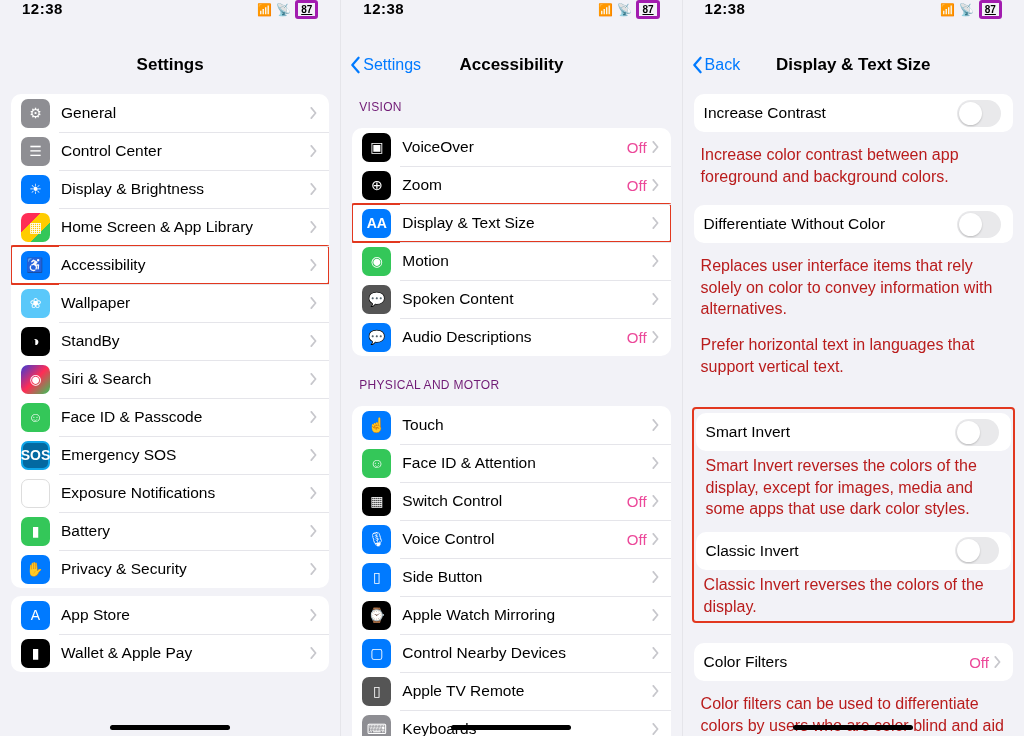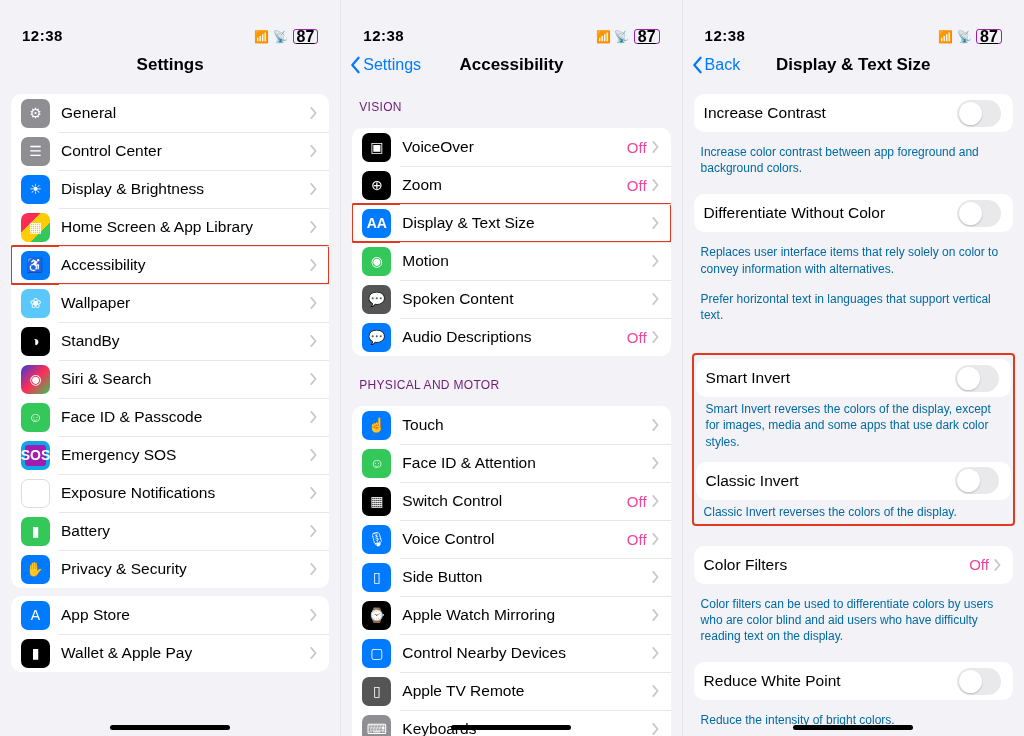--- a/index.html
+++ b/index.html
@@ -1,24 +1,24 @@
 <!DOCTYPE html>
 <html><head>
 <meta charset="utf-8">
 <style>
   * { box-sizing: border-box; margin: 0; padding: 0; }
   html, body { width: 1024px; height: 736px; font-family: -apple-system, "Helvetica Neue", Arial, sans-serif; background: #fff; }
   .wrap { display: flex; width: 1024px; height: 736px; }
   .phone { width: 341.3px; height: 736px; background: #f2f2f7; position: relative; border-right: 1px solid #e5e5ea; overflow: hidden; }
   .phone:last-child { border-right: none; }
 
-  .statusbar { height: 44px; display: flex; align-items: flex-end; justify-content: space-between; padding: 0 22px; background: transparent; gap: 32px; }
+  .statusbar { height: 44px; display: flex; align-items: flex-start; justify-content: space-between; padding: 0 22px; background: transparent; gap: 32px; }
   .sb-time { font-size: 15px; font-weight: 600; letter-spacing: 0.5px; }
   .sb-right { display: flex; align-items: center; gap: 4px; font-size: 12px; font-weight: 600; }
-  .sb-batt { border: 1px solid #a21caf; border-radius: 3px; padding: 0 3px; font-size: 16px; line-height: 13px; text-decoration: underline; }
+  .sb-batt { border: 3px solid #a21caf; border-radius: 3px; padding: 0 3px; font-size: 10px; line-height: 13px; text-decoration: underline; }
 
   .navbar { height: 42px; display: flex; align-items: center; position: relative; padding: 0 8px; }
   .nav-title { position: absolute; left: 0; right: 0; text-align: center; font-size: 17px; font-weight: 600; }
   .nav-back { display: flex; align-items: center; color: #007aff; font-size: 16px; z-index: 2; cursor: pointer; }
   .chev-left { width: 12px; height: 18px; margin-right: 2px; }
 
   .content { height: calc(736px - 44px - 42px); overflow: hidden; }
 
   .section-header { font-size: 12px; color: #701a75; padding: 14px 18px 6px; text-transform: uppercase; letter-spacing: 0.3px; }
   .group { background: #fff; margin: 8px 11px; border-radius: 10px; overflow: hidden; }
@@ -28,36 +28,36 @@
   .row { display: flex; align-items: center; min-height: 38px; padding: 4px 12px 4px 10px; position: relative; cursor: pointer; }
   .row + .row::before { content: ""; position: absolute; left: 48px; right: 0; top: 0; height: 1px; background: #e5e5ea; }
   .row.noicon + .row.noicon::before, .row.noicon::before { left: 12px; }
   .row .ricon { width: 29px; height: 29px; border-radius: 7px; margin-right: 11px; flex-shrink: 0; display: flex; align-items: center; justify-content: center; color: #fff; font-size: 14px; }
   .row .rlabel { flex: 1; font-size: 15.5px; color: #000; }
   .row .rvalue { font-size: 15px; color: #ec4899; margin-right: 4px; }
   .row .chev { width: 8px; height: 12px; color: #c7c7cc; flex-shrink: 0; }
   .toggle { width: 44px; height: 27px; border-radius: 14px; background: #e9e9eb; position: relative; flex-shrink: 0; }
   .toggle::after { content: ""; position: absolute; width: 23px; height: 23px; background: #fff; border-radius: 50%; top: 2px; left: 2px; box-shadow: 0 1px 2px rgba(0,0,0,0.2); }
 
-  .footer-text { font-size: 12px; color: #0369a1; padding: 4px 18px 10px; line-height: 1.35; }
+  .footer-text { font-size: 16px; color: #b91c1c; padding: 4px 18px 10px; line-height: 1.35; }
 
   .highlight { outline: 2.5px solid #e2381f; outline-offset: -1px; border-radius: 2px; }
   .highlight-group { border: 2.5px solid #e2381f; border-radius: 4px; margin: 20px 9px; padding-bottom: 2px; }
 
   .home-indicator { position: absolute; bottom: 6px; left: 50%; transform: translateX(-50%); width: 120px; height: 5px; background: #000; border-radius: 3px; }
 
   
   .ic-gray { background: #8e8e93; }
   .ic-blue { background: #007aff; }
   .ic-multi { background: linear-gradient(135deg,#ff2d55 0 33%,#ffcc00 33% 66%,#34c759 66%); }
   .ic-cyan { background: #5ac8fa; }
   .ic-black { background: #000; }
   .ic-siri { background: linear-gradient(135deg,#3a3ad6,#ff2d55,#34c759); }
   .ic-green { background: #34c759; }
-  .ic-redsq { background: #a21caf; border:4px solid #0ea5e9; color:#ff3b30; font-weight:700; font-size:10px;}
+  .ic-redsq { background: #0369a1; border:2px solid #0ea5e9; color:#ff3b30; font-weight:700; font-size:10px;}
   .ic-white { background: #fff; border:1px solid #ddd; color:#555;}
   .ic-darkgray { background:#555; }
   .ic-bluetxt { background:#007aff; font-size:11px; font-weight:700;}
 </style>
 </head>
 <body>
 
 <div class="wrap">
 
 <div class="phone">

